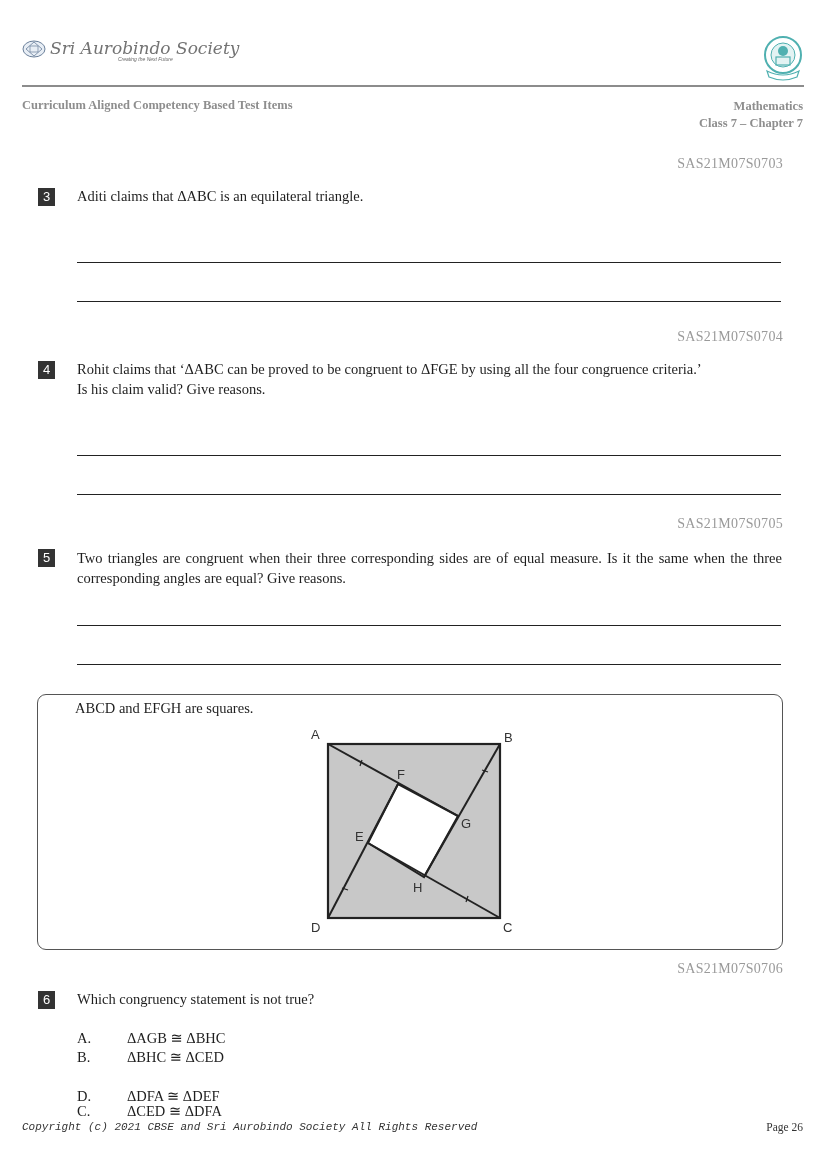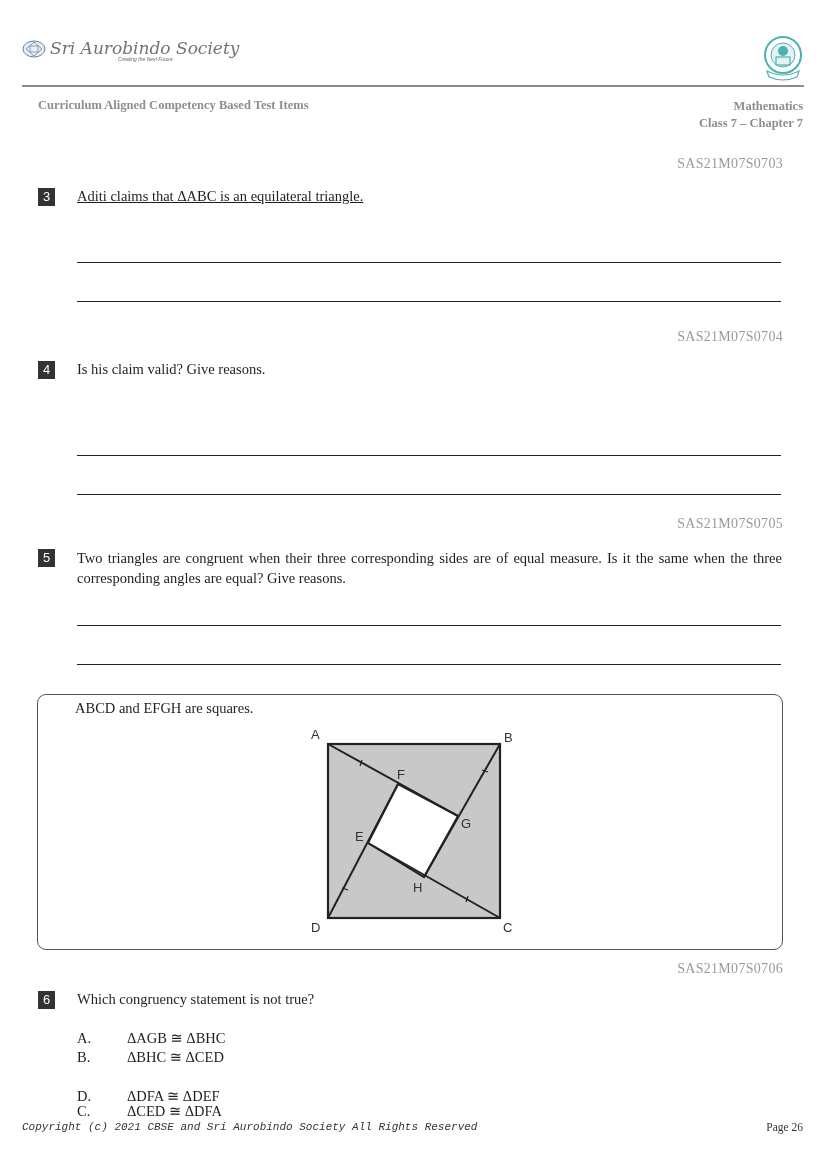--- a/index.html
+++ b/index.html
@@ -1,21 +1,21 @@
 <!DOCTYPE html>
 <html><head>
   <meta charset="utf-8">
   <style>
     html, body { margin: 0; padding: 0; background: #fff; }
     body { width: 827px; height: 1169px; position: relative; overflow: hidden;
            font-family: "DejaVu Serif", "Liberation Serif", serif; color: #222; }
     .abs { position: absolute; }
     .hdr-rule { left: 22px; width: 782px; top: 85px; height: 2px; background: #8c8c8c; }
     .hdr-left { left: 22px; top: 98px; font-size: 12.5px; font-weight: bold; color: #8e8e8e;
-                font-family: "Liberation Serif", serif; margin-left: 16px; }
+                font-family: "Liberation Serif", serif; }
     .hdr-right { right: 24px; top: 98px; font-size: 12.5px; font-weight: bold; color: #8e8e8e;
                  text-align: right; line-height: 17px; font-family: "Liberation Serif", serif; margin-left: 41px; }
     .code { right: 44px; font-size: 14px; color: #9a9a9a; font-family: "Liberation Serif", serif; letter-spacing: 0.3px; margin-left: 48px; }
     .qnum { left: 38px; width: 17px; height: 18px; background: #333; color: #fff; font-size: 13px;
             text-align: center; line-height: 18px; font-family: "Liberation Sans", sans-serif; }
     .qtext { left: 77px; width: 705px; font-size: 14.5px; line-height: 20px; color: #1e1e1e;
              font-family: "Liberation Serif", serif; text-align: justify; }
     .line { left: 77px; width: 704px; height: 1px; background: #222; }
     .box { left: 37px; top: 694px; width: 744px; height: 254px; border: 1.6px solid #555; border-radius: 9px; }
     .box-text { left: 75px; top: 700px; font-size: 14.5px; font-family: "Liberation Serif", serif; color: #1e1e1e; }
@@ -52,29 +52,30 @@
 
 <div class="abs hdr-rule"></div>
 <div class="abs hdr-left">Curriculum Aligned Competency Based Test Items</div>
 <div class="abs hdr-right">
   <div>Mathematics</div>
   <div>Class 7 – Chapter 7</div>
 </div>
 
 <div class="abs code" style="top:156px;">SAS21M07S0703</div>
 <div class="abs qnum" style="top:188px;">3</div>
-<div class="abs qtext" style="top:186px;text-decoration:underline;">
+<div class="abs qtext" style="top:186px;">
   <div>Aditi claims that ΔABC is an equilateral triangle.</div>
 </div>
 <div class="abs line" style="top:262px;"></div>
 <div class="abs line" style="top:301px;"></div>
 
 <div class="abs code" style="top:329px;">SAS21M07S0704</div>
 <div class="abs qnum" style="top:361px;">4</div>
 <div class="abs qtext" style="top:359px;">
+  <div>Rohit claims that ‘ΔABC can be proved to be congruent to ΔFGE by using all the four congruence criteria.’</div>
   <div>Is his claim valid? Give reasons.</div>
 </div>
 <div class="abs line" style="top:455px;"></div>
 <div class="abs line" style="top:494px;"></div>
 
 <div class="abs code" style="top:516px;">SAS21M07S0705</div>
 <div class="abs qnum" style="top:549px;">5</div>
 <div class="abs qtext" style="top:548px;">
   <div>Two triangles are congruent when their three corresponding sides are of equal measure. Is it the same when the three corresponding angles are equal? Give reasons.</div>
 </div>

